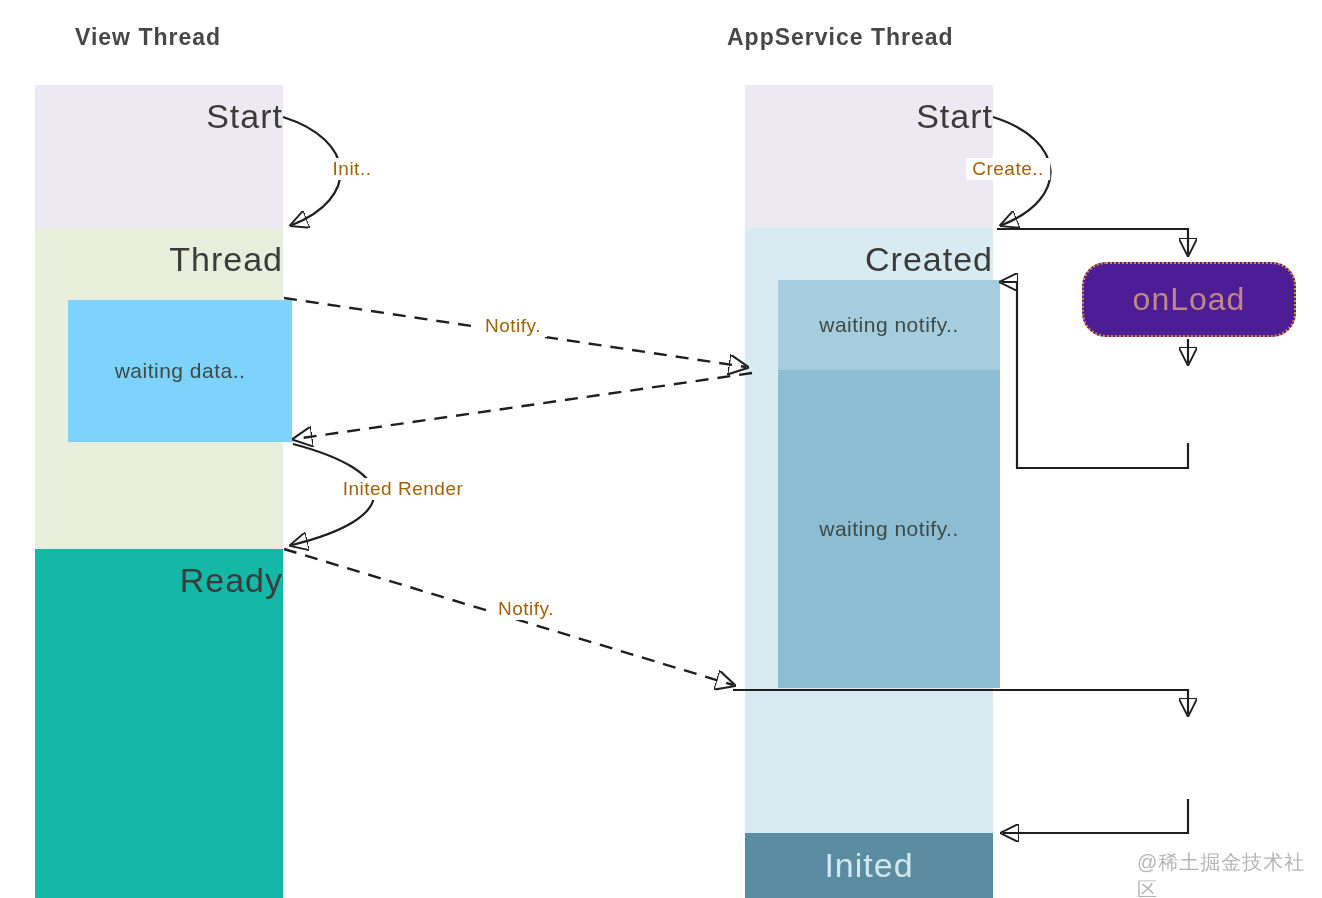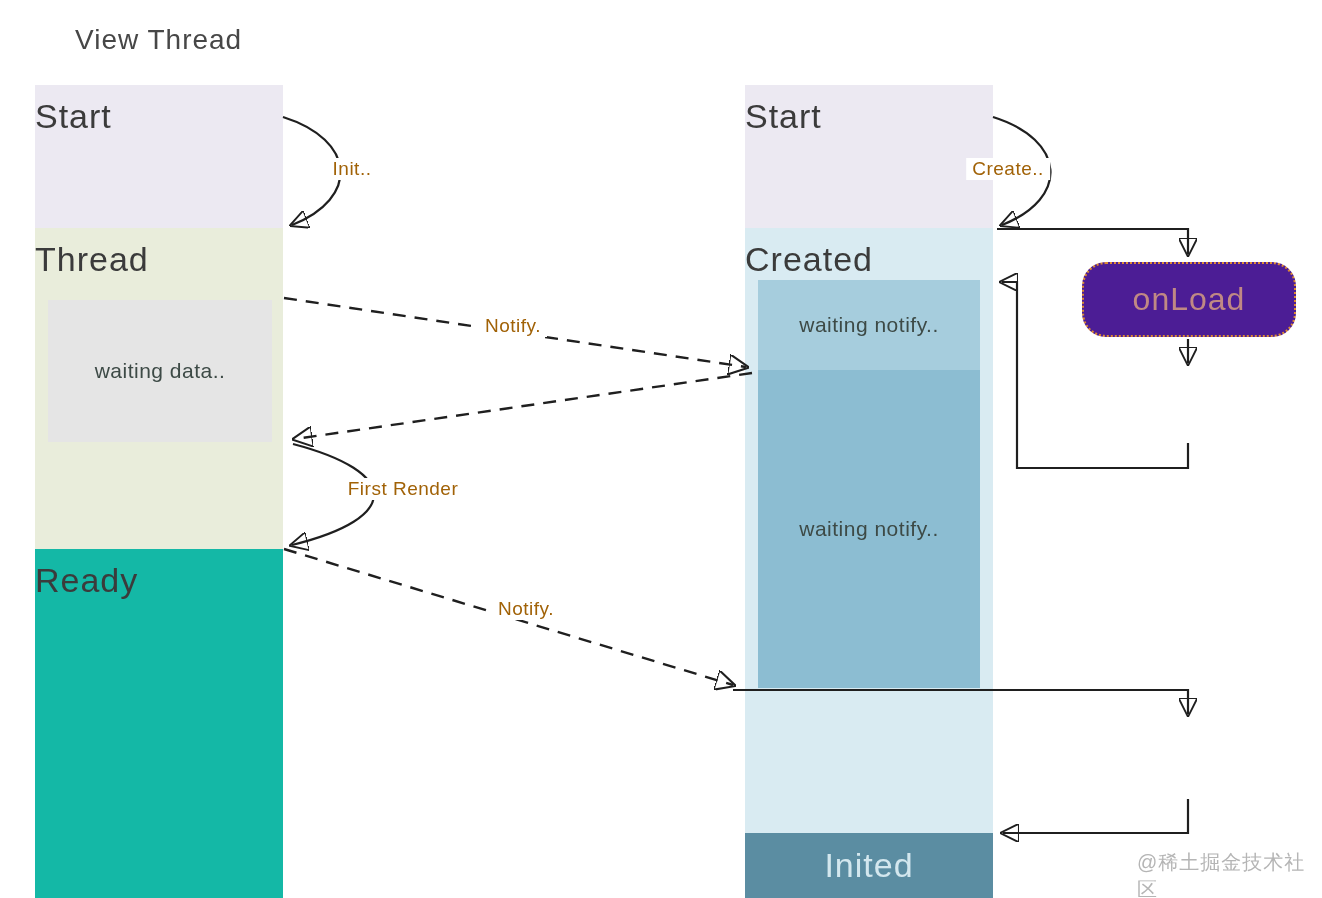--- a/index.html
+++ b/index.html
@@ -6,53 +6,55 @@
   #canvas{
     position:relative;
     width:1322px;height:898px;
     background:#ffffff;
     font-family:"Liberation Sans","DejaVu Sans",sans-serif;
     color:#3b3b3b;
     overflow:hidden;
   }
   .thread-title{
     position:absolute;
-    font-size:28px;
+    font-size:23px;
     color:#474747;
     letter-spacing:1px;
     white-space:nowrap;
+    font-weight:bold;
   }
   .column{
     position:absolute;
     top:85px;width:248px;height:813px;
     display:flex;flex-direction:column;
   }
-  .segment{width:100%;box-sizing:border-box;text-align:left;}
+  .segment{width:100%;box-sizing:border-box;text-align:right;}
   .state-label{
     font-size:34px;
     color:#3b3b3b;
     letter-spacing:1px;
     padding-top:12px;
   }
   .seg-start{height:143px;background:#ece9f2;}
   .seg-inited{height:321px;background:#e9eddb;}
   .seg-ready{height:349px;background:#14b8a6;}
   .seg-created{height:605px;background:#d9ebf2;}
   .seg-active{
     height:65px;background:#5b8da2;
     display:flex;align-items:center;justify-content:center;
   }
   .seg-active .state-label{padding-top:0;color:#d3e7ee;}
   .inner-box{
     position:absolute;
     display:flex;align-items:center;justify-content:center;
     font-size:21px;color:#3d4a46;
     letter-spacing:0.5px;
+    margin-left:20px;
   }
-  #waiting-data{left:48px;top:300px;width:224px;height:142px;background:#e5e5e5;}
+  #waiting-data{left:48px;top:300px;width:224px;height:142px;background:#7dd3fc;}
   #waiting-notify-top{left:758px;top:280px;width:222px;height:90px;background:#a6cddd;}
   #waiting-notify-bottom{left:758px;top:370px;width:222px;height:318px;background:#8cbdd2;}
   .callback-box{
     position:absolute;
     width:214px;
     box-sizing:border-box;
     border:2px dotted #dd8a33;
     border-radius:24px;
     background:#4c1d95;
     display:flex;align-items:center;justify-content:center;
@@ -88,20 +90,21 @@
     letter-spacing:1px;
     z-index:2;
   }
 </style>
 </head>
 <body>
 
 <div id="canvas">
 
   <div class="thread-title" style="left:75px;top:24px;">View Thread</div>
+  <div class="thread-title" style="left:727px;top:24px;">AppService Thread</div>
 
   <div class="column" style="left:35px;">
     <div class="segment seg-start">
       <div class="state-label">Start</div>
     </div>
     <div class="segment seg-inited">
       <div class="state-label">Thread</div>
     </div>
     <div class="segment seg-ready">
       <div class="state-label">Ready</div>
@@ -155,21 +158,21 @@
     <path class="dashed-line" d="M 284 549 L 733 685" marker-end="url(#arrowhead)"></path>
 
     <path class="solid-line" d="M 733 690 L 1188 690 L 1188 714" marker-end="url(#arrowhead)"></path>
 
     <path class="solid-line" d="M 1188 799 L 1188 833 L 1003 833" marker-end="url(#arrowhead)"></path>
   </svg>
 
   <div class="flow-label" style="left:352px;top:158px;">Init..</div>
   <div class="flow-label" style="left:1008px;top:158px;">Create..</div>
   <div class="flow-label" style="left:513px;top:315px;">Notify.</div>
-  <div class="flow-label" style="left:403px;top:478px;">First Render</div>
+  <div class="flow-label" style="left:403px;top:478px;">Inited Render</div>
   <div class="flow-label" style="left:526px;top:598px;">Notify.</div>
 
   <div class="callback-box" id="onload-box">
     <span>onLoad</span>
   </div>
 
   <div id="watermark">@稀土掘金技术社区</div>
 
 </div>
 

